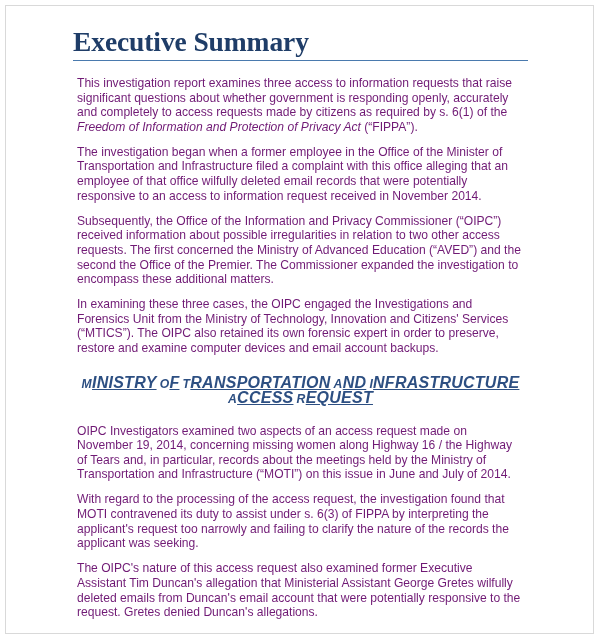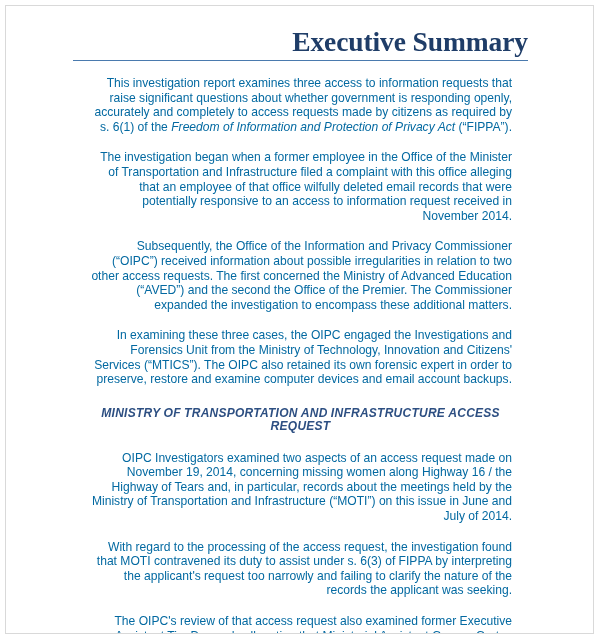--- a/index.html
+++ b/index.html
@@ -38,39 +38,38 @@
   .doc-title {
     font-family: "Liberation Serif", "DejaVu Serif", serif;
     font-weight: bold;
     font-size: 27.5px;
     line-height: 31px;
     color: #1f3d68;
     letter-spacing: -0.1px;
     margin: 0;
     padding: 0 0 3px 0;
     white-space: nowrap;
-    text-align: right;
   }
 
   .title-rule {
     width: 455px;
     height: 0;
     border-top: 1.6px solid #4a7aae;
     margin: 0 0 0 0;
   }
 
   
   .para {
     font-family: "Liberation Sans", sans-serif;
     font-size: 12.1px;
     line-height: 14.6px;
-    color: #0369a1;
-    margin: 16px;
+    color: #701a75;
+    margin: 4px;
     padding: 0;
-    text-align: right;
+    text-align: left;
   }
   .para + .para { margin-top: 10.5px; }
 
   .first-para { margin-top: 15px; }
 
   .para i, .para em {
     font-style: italic;
   }
 
   
@@ -84,21 +83,21 @@
     color: #2d4f82;
     text-align: center;
     font-variant: small-caps;
     margin: 0;
     padding: 0;
   }
   .heading-block { margin-top: 20px; margin-bottom: 18px; }
 
   
   .sc-big { font-size: 12.2px; }
-  .sc-small { font-size: 12px; }
+  .sc-small { font-size: 16px; text-decoration: underline; }
 </style>
 </head>
 <body>
 
 <div class="page">
   <div class="content">
 
     <h1 class="doc-title">Executive Summary</h1>
 
     <div class="title-rule"></div>
@@ -107,16 +106,16 @@
     <p class="para" id="p2"><span>The investigation began when a former employee in the Office of the Minister of Transportation and Infrastructure filed a complaint with this office alleging that an employee of that office wilfully deleted email records that were potentially responsive to an access to information request received in November 2014.</span></p>
     <p class="para" id="p3"><span>Subsequently, the Office of the Information and Privacy Commissioner (“OIPC”) received information about possible irregularities in relation to two other access requests. The first concerned the Ministry of Advanced Education (“AVED”) and the second the Office of the Premier. The Commissioner expanded the investigation to encompass these additional matters.</span></p>
     <p class="para" id="p4"><span>In examining these three cases, the OIPC engaged the Investigations and Forensics Unit from the Ministry of Technology, Innovation and Citizens' Services (“MTICS”). The OIPC also retained its own forensic expert in order to preserve, restore and examine computer devices and email account backups.</span></p>
 
     <div class="heading-block">
       <div class="section-heading" id="section-heading"><span class="sc-big">M</span><span class="sc-small">INISTRY</span> <span class="sc-big">O</span><span class="sc-small">F</span> <span class="sc-big">T</span><span class="sc-small">RANSPORTATION</span> <span class="sc-big">A</span><span class="sc-small">ND</span> <span class="sc-big">I</span><span class="sc-small">NFRASTRUCTURE</span> <span class="sc-big">A</span><span class="sc-small">CCESS</span> <span class="sc-big">R</span><span class="sc-small">EQUEST</span></div>
     </div>
 
     <p class="para" id="p5"><span>OIPC Investigators examined two aspects of an access request made on November 19, 2014, concerning missing women along Highway 16 / the Highway of Tears and, in particular, records about the meetings held by the Ministry of Transportation and Infrastructure (“MOTI”) on this issue in June and July of 2014.</span></p>
     <p class="para" id="p6"><span>With regard to the processing of the access request, the investigation found that MOTI contravened its duty to assist under s. 6(3) of FIPPA by interpreting the applicant's request too narrowly and failing to clarify the nature of the records the applicant was seeking.</span></p>
-    <p class="para" id="p7"><span>The OIPC's review of that access request also examined former Executive Assistant Tim Duncan's allegation that Ministerial Assistant George Gretes wilfully deleted emails from Duncan's email account that were potentially responsive to the request. Gretes denied Duncan's allegations.</span></p>
+    <p class="para" id="p7"><span>The OIPC's nature of this access request also examined former Executive Assistant Tim Duncan's allegation that Ministerial Assistant George Gretes wilfully deleted emails from Duncan's email account that were potentially responsive to the request. Gretes denied Duncan's allegations.</span></p>
 
   </div>
 </div>
 
 </body></html>

